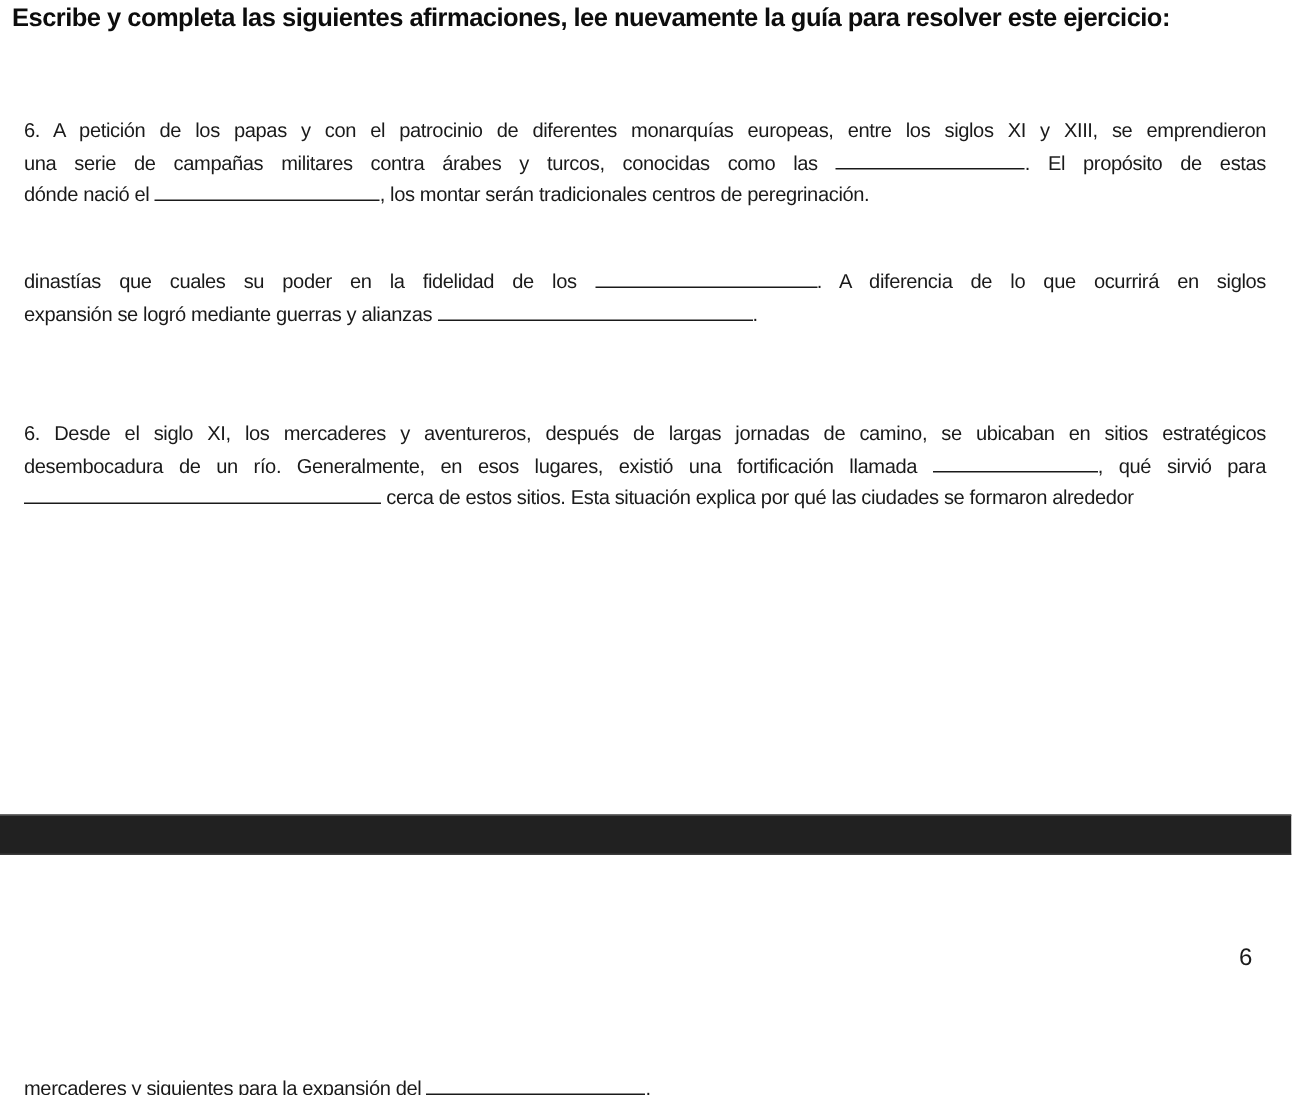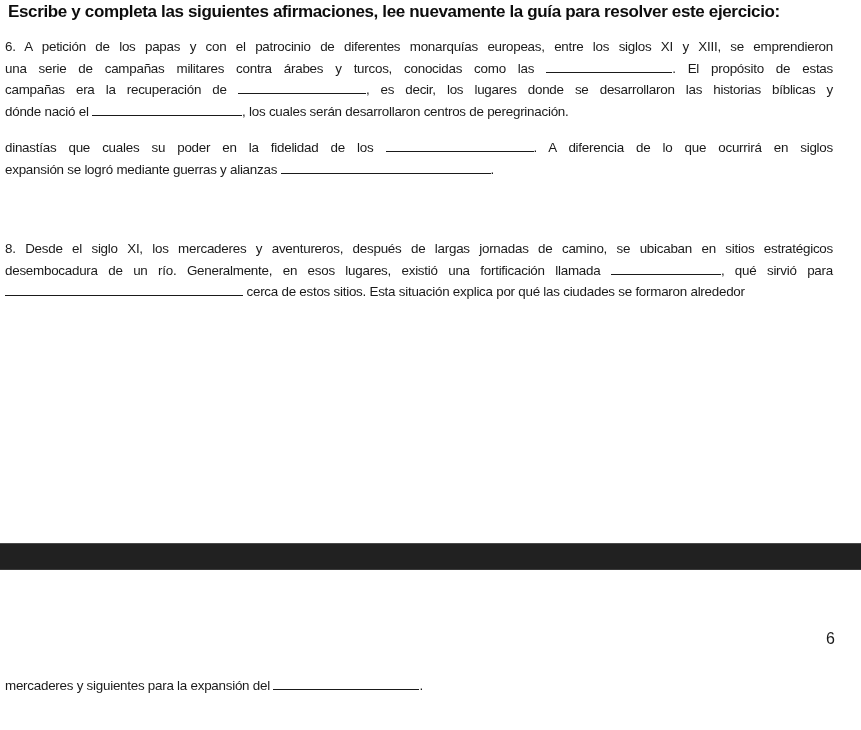--- a/index.html
+++ b/index.html
@@ -30,28 +30,29 @@
       width: 850px;
       font-weight: bold;
       font-size: 17px;
       letter-spacing: -0.35px;
       line-height: 24px;
       white-space: nowrap;
       color: #0d0d0d;
     }
     .para {
       position: absolute;
-      left: 5px;
+      left: 16px;
       width: 828px;
       font-size: 13.4px;
       line-height: 21.5px;
       text-align: justify;
       text-align-last: left;
       letter-spacing: -0.25px;
       color: #1a1a1a;
+      margin-top: 40px;
     }
     .para .line {
       display: block;
       text-align: justify;
       text-align-last: justify;
       white-space: nowrap;
       overflow: visible;
     }
     .para .line.last {
       text-align-last: left;
@@ -88,31 +89,30 @@
 </head>
 <body>
 
 <div class="page-top">
 
   <div class="title">Escribe y completa las siguientes afirmaciones, lee nuevamente la guía para resolver este ejercicio:</div>
 
   <div class="para p6">
     <span class="line">6. A petición de los papas y con el patrocinio de diferentes monarquías europeas, entre los siglos XI y XIII, se emprendieron</span>
     <span class="line"><span>una serie de campañas militares contra árabes y turcos, conocidas como las</span> <span class="blank" style="width:126px"></span><span>. El propósito de estas</span></span>
-    <span class="line"><span>campañas era la recuperación de</span> <span class="blank" style="width:128px"></span><span>, es decir, los lugares donde se desarrollaron las historias bíblicas y</span></span>
-    <span class="line last"><span>dónde nació el</span> <span class="blank" style="width:150px"></span><span>, los cuales serán desarrollaron centros de peregrinación.</span></span>
+    <span class="line last"><span>dónde nació el</span> <span class="blank" style="width:150px"></span><span>, los montar serán tradicionales centros de peregrinación.</span></span>
   </div>
 
   <div class="para p7">
     <span class="line"><span>dinastías que cuales su poder en la fidelidad de los</span> <span class="blank" style="width:148px"></span><span>. A diferencia de lo que ocurrirá en siglos</span></span>
     <span class="line last"><span>expansión se logró mediante guerras y alianzas</span> <span class="blank" style="width:210px"></span><span>.</span></span>
   </div>
 
   <div class="para p8">
-    <span class="line">8. Desde el siglo XI, los mercaderes y aventureros, después de largas jornadas de camino, se ubicaban en sitios estratégicos</span>
+    <span class="line">6. Desde el siglo XI, los mercaderes y aventureros, después de largas jornadas de camino, se ubicaban en sitios estratégicos</span>
     <span class="line"><span>desembocadura de un río. Generalmente, en esos lugares, existió una fortificación llamada</span> <span class="blank" style="width:110px"></span><span>, qué sirvió para</span></span>
     <span class="line last"><span class="blank" style="width:238px"></span> <span>cerca de estos sitios. Esta situación explica por qué las ciudades se formaron alrededor</span></span>
   </div>
 
 </div>
 
 <div class="separator-bar"></div>
 
 <div class="page-number">6</div>
 

